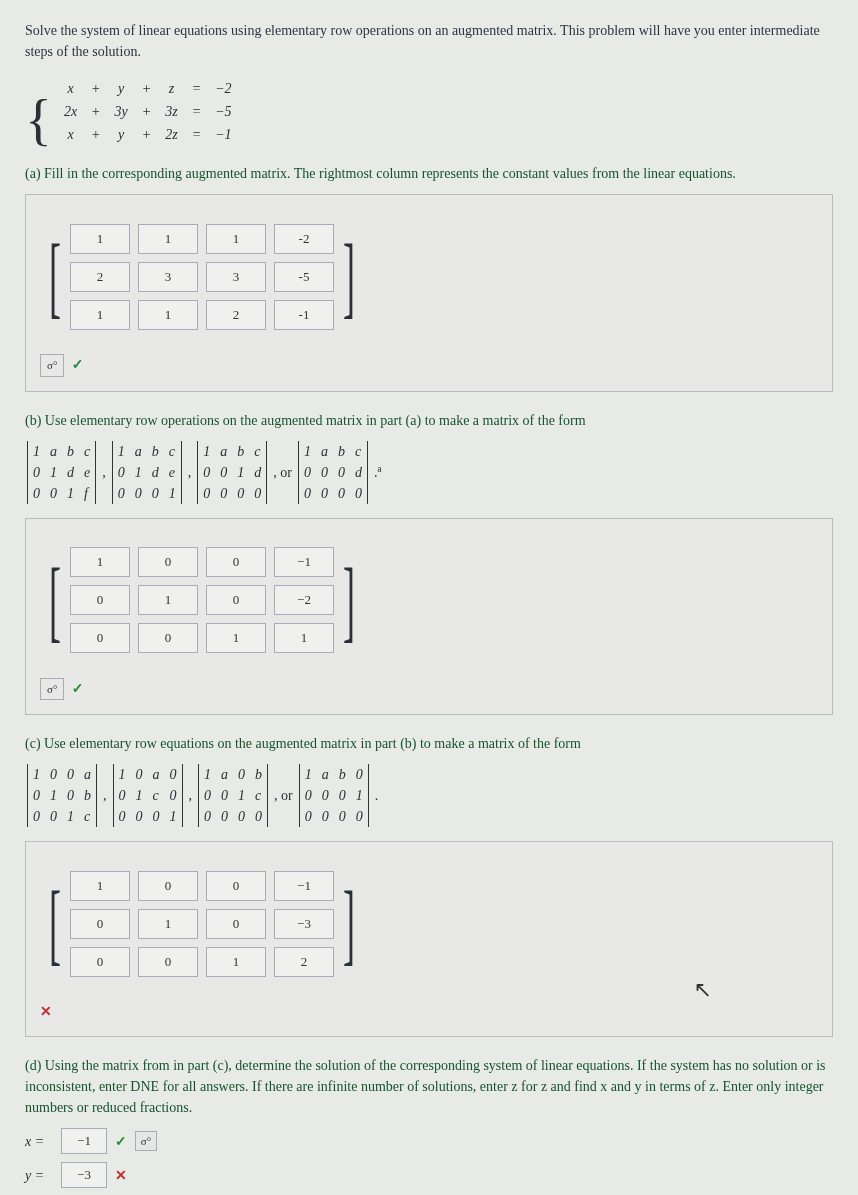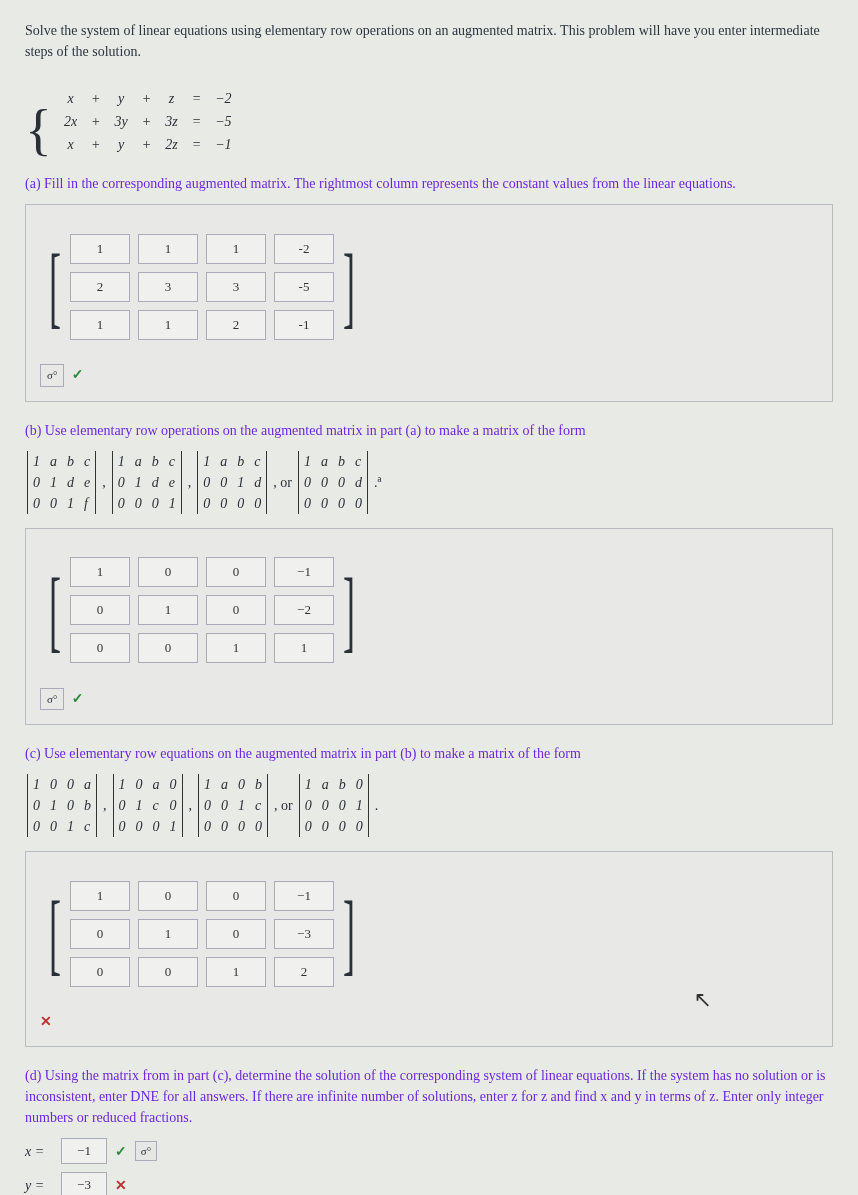--- a/index.html
+++ b/index.html
@@ -1,21 +1,21 @@
 <!DOCTYPE html>
 <html><head>
 <meta charset="utf-8">
 <style>
 body{margin:0;padding:20px 25px;font-family:Georgia,serif;background:#e8eae5;color:#2a3038;font-size:14px;line-height:1.5}
-.instructions{color:#2a3540;margin-bottom:24px}
+.instructions{color:#2a3540;margin-bottom:14px}
 .equations{margin-bottom:16px;font-style:italic;color:#2a3038}
 .equations td{padding:0 6px;text-align:center;font-style:italic}
 .brace{font-size:56px;vertical-align:middle;display:inline-block;margin-right:4px;color:#2a3038}
 .eqs-wrap{display:flex;align-items:center}
-.part-label{margin-bottom:10px;color:#6d28d9}
+.part-label{margin-bottom:10px;color:#14532d}
 .box{border:1px solid #b8bcc0;background:#e8e9e7;padding:14px;margin-bottom:18px;position:relative}
 .matrix-wrap{display:flex;align-items:center}
 .lbrack,.rbrack{font-size:90px;font-weight:100;color:#2a3038;display:inline-block;transform:scaleX(0.4)}
 .matrix-grid{display:grid;grid-template-columns:repeat(4,60px);gap:8px}
 .cell{border:1px solid #aab;background:#f0f0ee;height:28px;display:flex;align-items:center;justify-content:center;font-size:13px;color:#333}
 .status-btn{display:inline-block;border:1px solid #aab;background:#e8e8e6;padding:2px 6px;font-size:11px;margin-top:10px}
 .check{color:#2a8a3a;font-weight:bold;margin-left:4px}
 .cross-mark{color:#c03030;font-weight:bold;font-size:14px}
 .form-matrices{margin:10px 0 14px 0}
 .form-matrices table{display:inline-table;vertical-align:middle;border-collapse:collapse;margin:0 2px}

